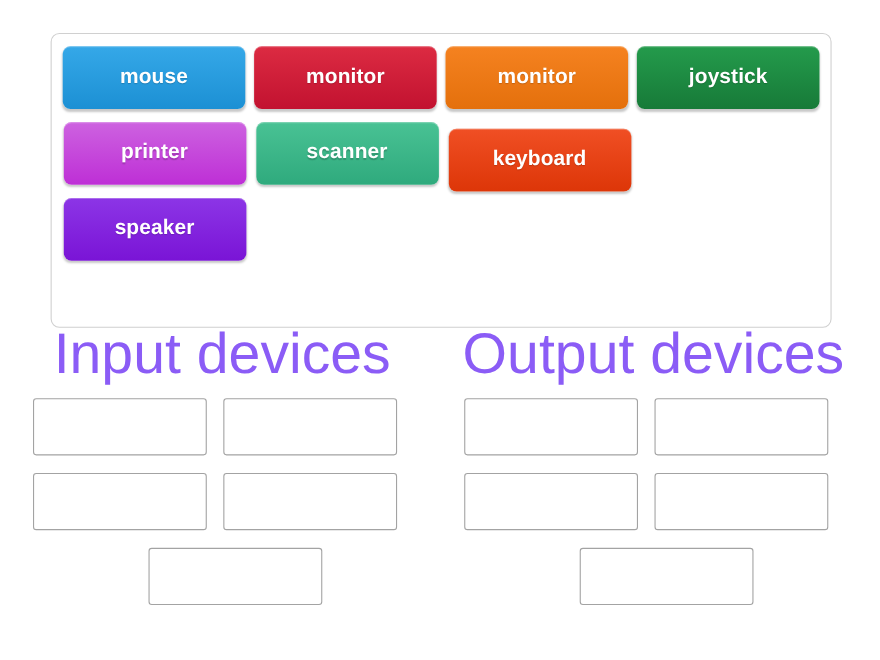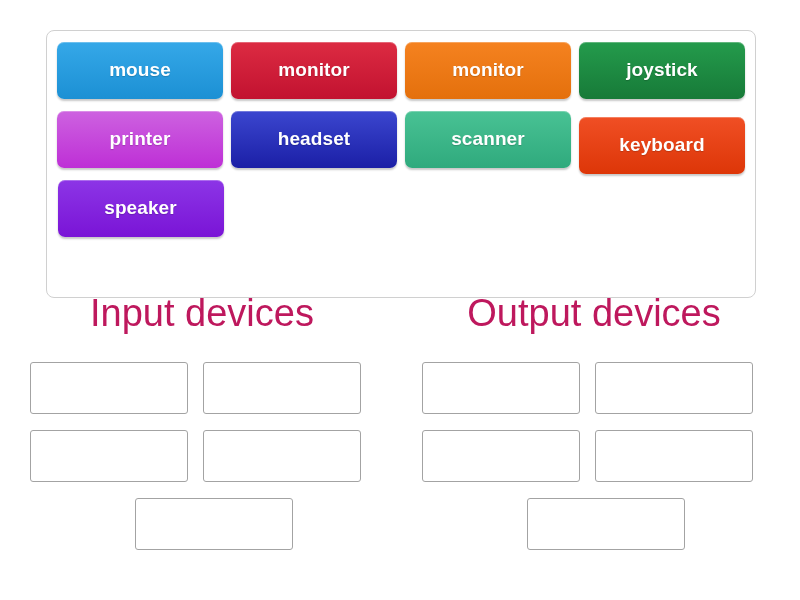--- a/index.html
+++ b/index.html
@@ -67,23 +67,23 @@
     box-shadow: inset 0 1px 0 rgba(255,255,255,0.28),
                 0 2px 2px rgba(0,0,0,0.22);
   }
 
   
   .heading {
     position: absolute;
     top: 292px;
     width: 360px;
     text-align: center;
-    font-size: 38px;
+    font-size: 52px;
     font-weight: normal;
-    color: #be185d;
+    color: #8b5cf6;
     font-family: "Liberation Sans", sans-serif;
     white-space: nowrap;
   }
   #heading-input  { left: 22px; }
   #heading-output { left: 414px; }
 
   
   .zone-column {
     position: absolute;
     top: 362px;
@@ -129,23 +129,20 @@
         </div>
         <div class="tile-slot">
           <div class="tile" style="background: linear-gradient(rgb(36, 155, 76) 0%, rgb(23, 122, 56) 100%);">joystick</div>
         </div>
       </div>
       <div class="tile-row">
         <div class="tile-slot">
           <div class="tile" style="background: linear-gradient(rgb(205, 98, 224) 0%, rgb(190, 47, 214) 100%);">printer</div>
         </div>
         <div class="tile-slot">
-          <div class="tile" style="background: linear-gradient(rgb(59, 70, 207) 0%, rgb(27, 31, 166) 100%);">headset</div>
-        </div>
-        <div class="tile-slot">
           <div class="tile" style="background: linear-gradient(rgb(73, 194, 148) 0%, rgb(47, 170, 125) 100%);">scanner</div>
         </div>
         <div class="tile-slot">
           <div class="tile" style="background: linear-gradient(rgb(240, 79, 36) 0%, rgb(221, 54, 8) 100%); margin-top: 12px;">keyboard</div>
         </div>
       </div>
       <div class="tile-row">
         <div class="tile-slot">
           <div class="tile" style="background: linear-gradient(rgb(140, 53, 230) 0%, rgb(122, 20, 214) 100%);">speaker</div>
         </div>

